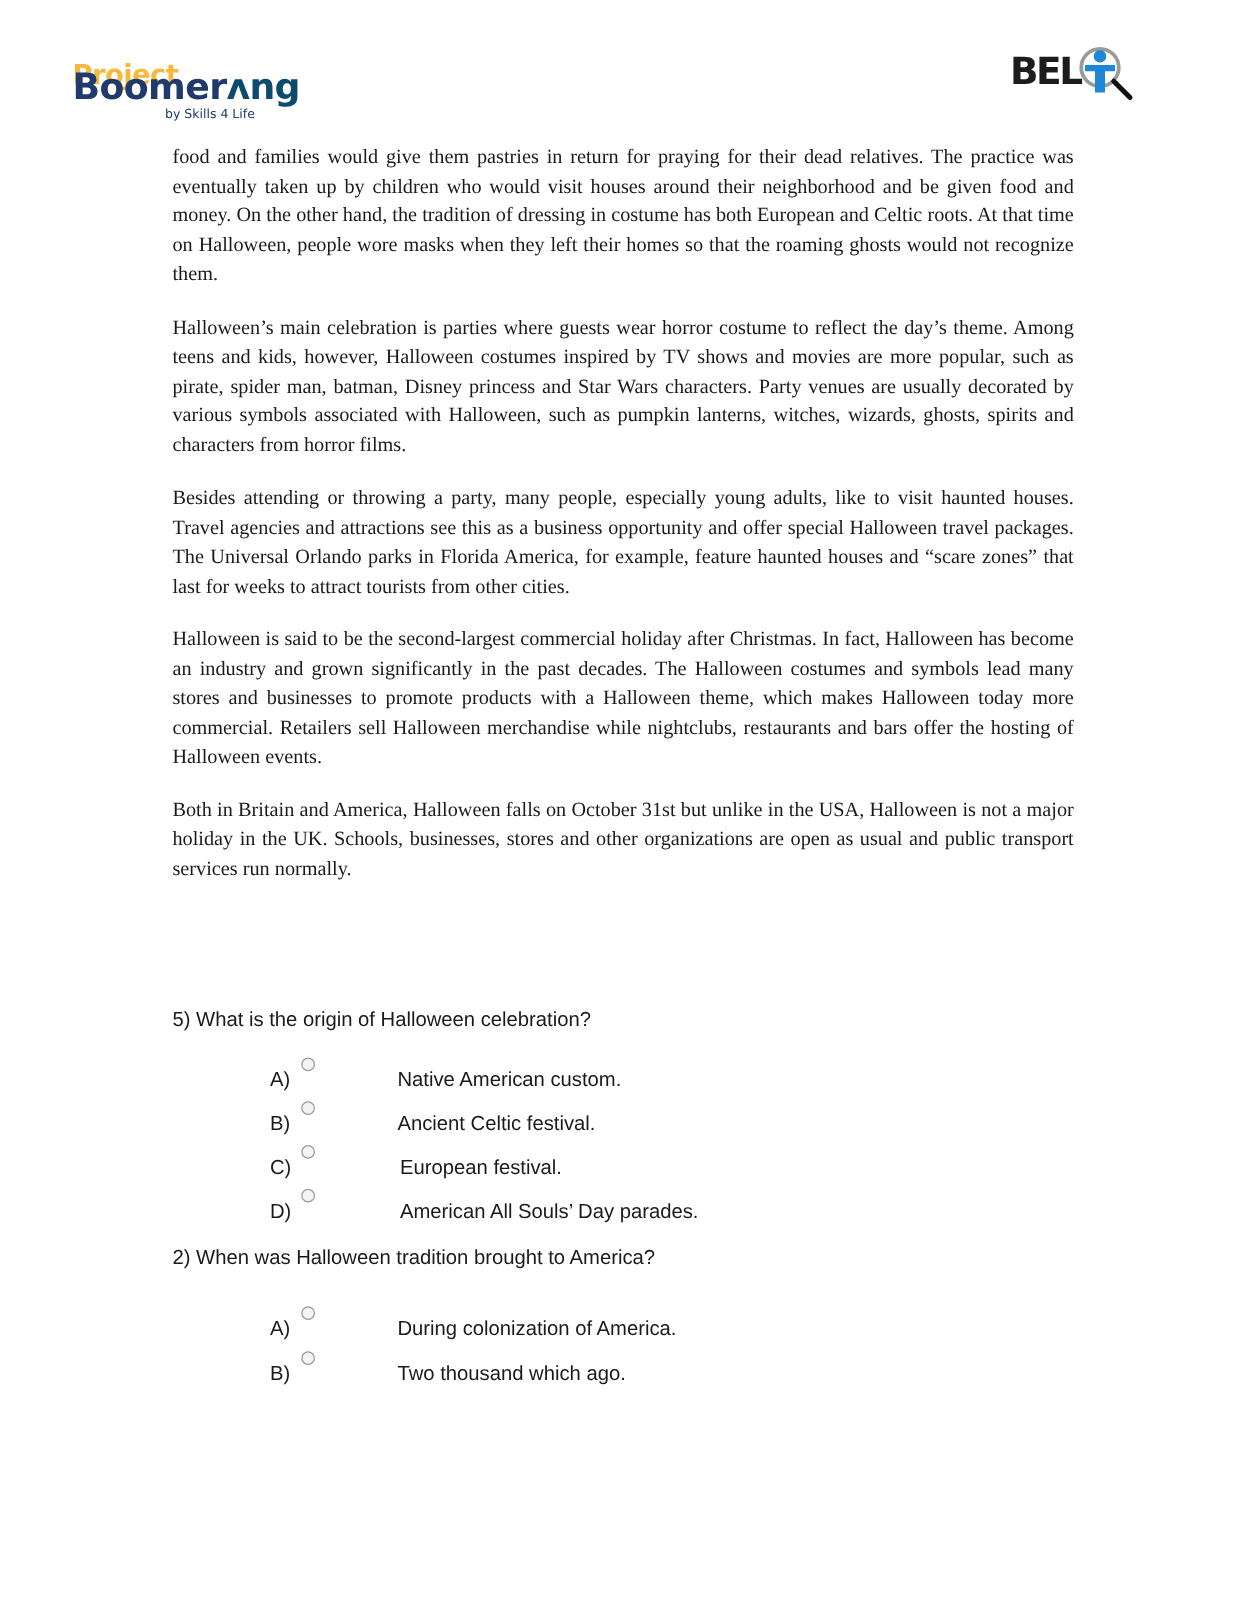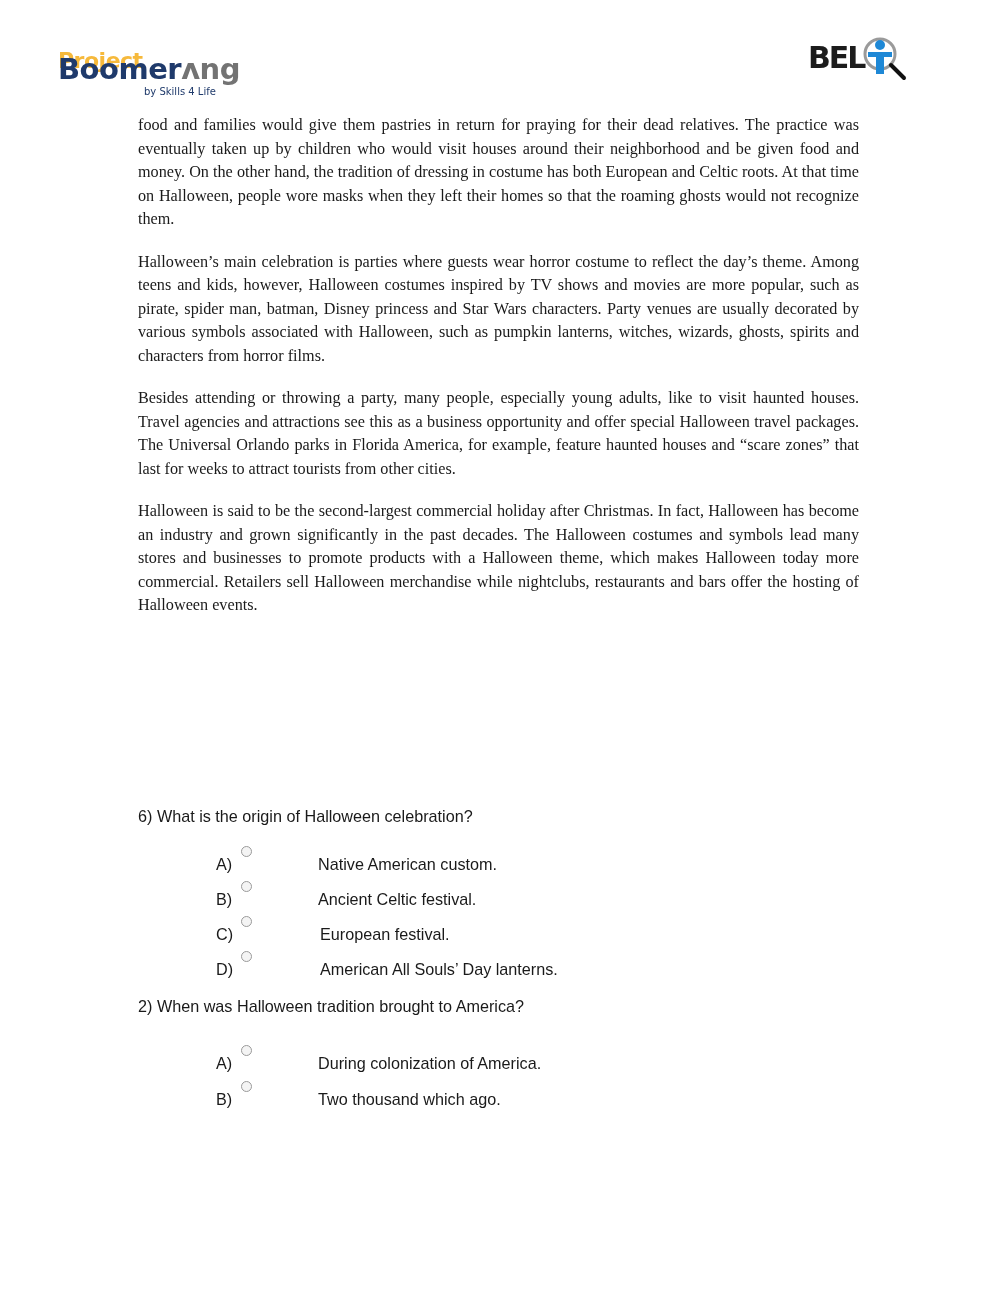--- a/index.html
+++ b/index.html
@@ -3,23 +3,23 @@
 <meta charset="utf-8">
 <style>
   html, body { margin: 0; padding: 0; background: #ffffff; }
   body { width: 1000px; height: 1291px; position: relative; overflow: hidden;
          font-family: "Liberation Sans", sans-serif; color: #1a1a1a; }
   .logo-left { position: absolute; left: 58px; top: 30px; width: 210px; height: 70px; }
   .logo-left .l1 { position: absolute; left: 0; top: 18px; font-family: "DejaVu Sans", sans-serif; font-weight: bold;
                    font-size: 22px; color: #f6b93b; letter-spacing: -0.5px; }
   .logo-left .l2 { position: absolute; left: 0; top: 22px; font-family: "DejaVu Sans", sans-serif; font-weight: bold;
                    font-size: 29px; color: #1f3a6b; letter-spacing: -0.5px; }
-  .logo-left .l2 .ang { color: #737373; }
+  .logo-left .l2 .ang { color: #0c4a6e; }
   .logo-left .l3 { position: absolute; left: 74px; top: 56px; font-family: "DejaVu Sans", sans-serif;
-                   font-size: 10px; color: #1f3a6b; margin-left: 12px; }
+                   font-size: 10px; color: #1f3a6b; }
   .logo-right { position: absolute; left: 808px; top: 36px; width: 104px; height: 48px; }
   .logo-right .belt { position: absolute; left: 0; top: 4px; font-family: "DejaVu Sans", sans-serif; font-weight: bold;
                       font-size: 30px; color: #1c1c1c; letter-spacing: -2px; }
   .content { position: absolute; left: 138px; top: 114px; width: 721px; }
   p.para { margin: 0 0 19px 0; font-size: 16.2px; line-height: 23.5px; text-align: justify; font-family: Liberation Serif, serif; }
   .q { font-size: 16.2px; line-height: 23px; margin: 0; }
   .opt { position: absolute; left: 216px; font-size: 16.2px; height: 24px; line-height: 24px; }
   .opt .lbl { display: inline-block; width: 24px; }
   .opt .radio { position: absolute; left: 25px; top: -6px; width: 11px; height: 11px; border-radius: 50%;
                 border: 1px solid #9a9a9a; background: #f4f4f4; box-sizing: border-box; }
@@ -42,43 +42,44 @@
     <path d="M6 16 L30 16 L30 21 L22 21 L22 38 L14 38 L14 21 L6 21 Z" fill="#1e88d6"></path>
     <line x1="29" y1="29" x2="42" y2="42" stroke="#111" stroke-width="4" stroke-linecap="round"></line>
   </svg>
 </div>
 
 <div class="content">
   <p class="para">food and families would give them pastries in return for praying for their dead relatives. The practice was eventually taken up by children who would visit houses around their neighborhood and be given food and money. On the other hand, the tradition of dressing in costume has both European and Celtic roots. At that time on Halloween, people wore masks when they left their homes so that the roaming ghosts would not recognize them.</p>
   <p class="para">Halloween’s main celebration is parties where guests wear horror costume to reflect the day’s theme. Among teens and kids, however, Halloween costumes inspired by TV shows and movies are more popular, such as pirate, spider man, batman, Disney princess and Star Wars characters. Party venues are usually decorated by various symbols associated with Halloween, such as pumpkin lanterns, witches, wizards, ghosts, spirits and characters from horror films.</p>
   <p class="para">Besides attending or throwing a party, many people, especially young adults, like to visit haunted houses. Travel agencies and attractions see this as a business opportunity and offer special Halloween travel packages. The Universal Orlando parks in Florida America, for example, feature haunted houses and “scare zones” that last for weeks to attract tourists from other cities.</p>
   <p class="para">Halloween is said to be the second-largest commercial holiday after Christmas. In fact, Halloween has become an industry and grown significantly in the past decades. The Halloween costumes and symbols lead many stores and businesses to promote products with a Halloween theme, which makes Halloween today more commercial. Retailers sell Halloween merchandise while nightclubs, restaurants and bars offer the hosting of Halloween events.</p>
+  <p class="para">Both in Britain and America, Halloween falls on October 31st but unlike in the USA, Halloween is not a major holiday in the UK. Schools, businesses, stores and other organizations are open as usual and public transport services run normally.</p>
 </div>
 
-<div class="q" style="position:absolute;left:138px;top:805px;">6) What is the origin of Halloween celebration?</div>
+<div class="q" style="position:absolute;left:138px;top:805px;">5) What is the origin of Halloween celebration?</div>
 
 <div class="opt" style="top:852px;">
   <span class="lbl">A)</span>
   <span class="radio"></span>
   <span class="txt">Native American custom.</span>
 </div>
 <div class="opt" style="top:887px;">
   <span class="lbl">B)</span>
   <span class="radio"></span>
   <span class="txt">Ancient Celtic festival.</span>
 </div>
 <div class="opt" style="top:922px;">
   <span class="lbl">C)</span>
   <span class="radio"></span>
   <span class="txt" style="left:58px;text-align:right;">European festival.</span>
 </div>
 <div class="opt" style="top:957px;">
   <span class="lbl">D)</span>
   <span class="radio"></span>
-  <span class="txt" style="left:58px;">American All Souls’ Day lanterns.</span>
+  <span class="txt" style="left:58px;">American All Souls’ Day parades.</span>
 </div>
 
 <div class="q" style="position:absolute;left:138px;top:995px;">2) When was Halloween tradition brought to America?</div>
 
 <div class="opt" style="top:1051px;">
   <span class="lbl">A)</span>
   <span class="radio"></span>
   <span class="txt">During colonization of America.</span>
 </div>
 <div class="opt" style="top:1087px;">

